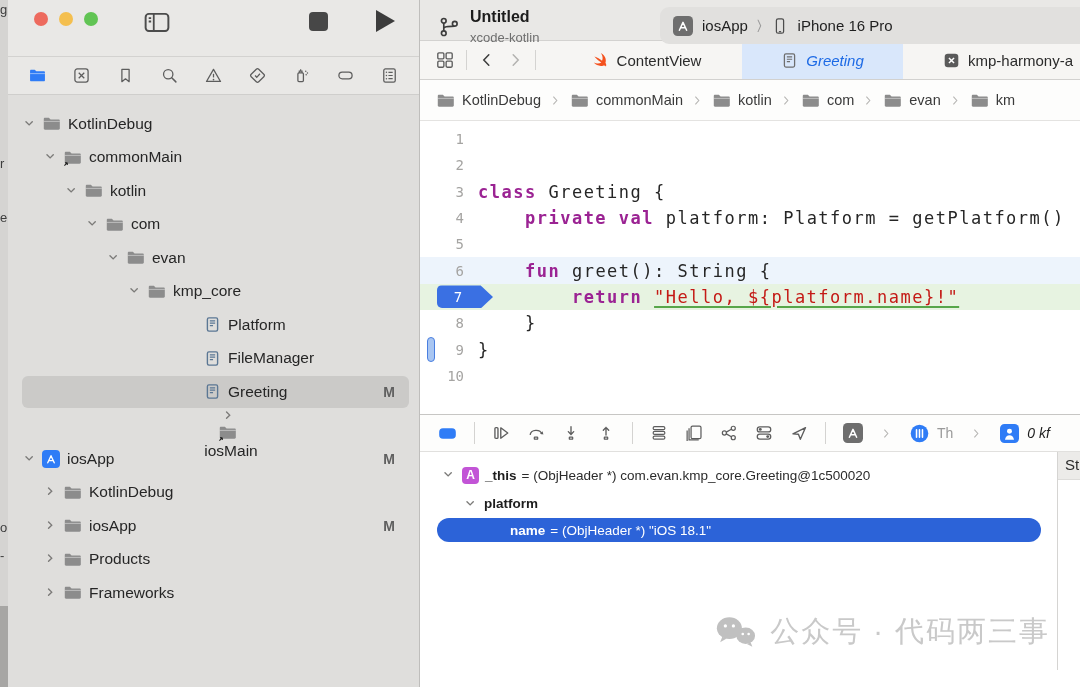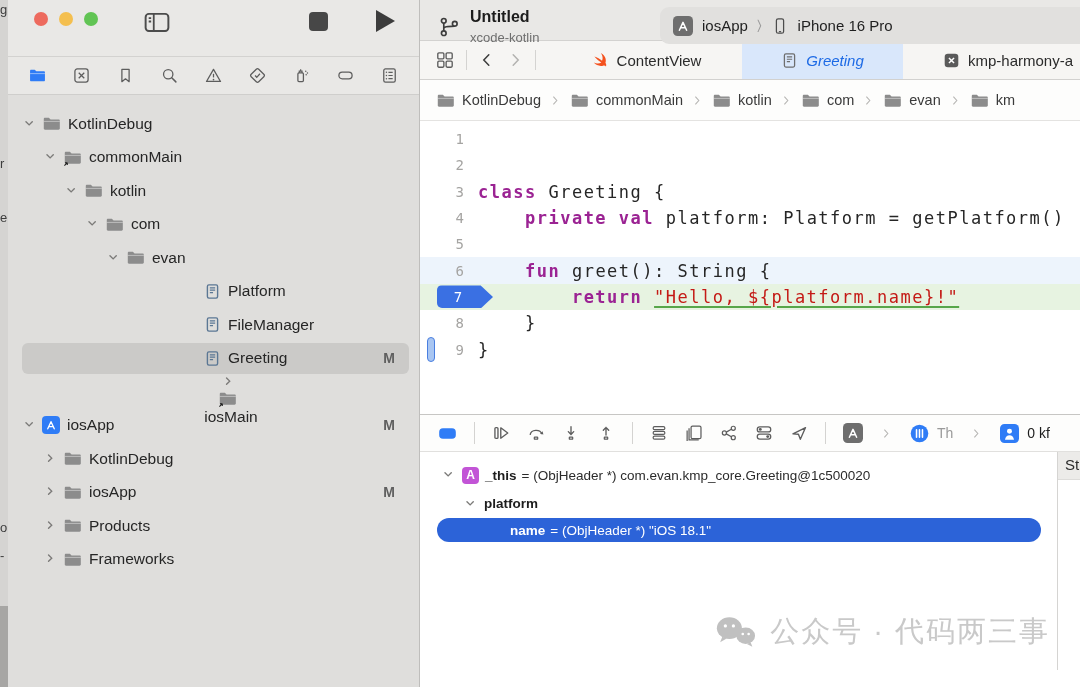--- a/index.html
+++ b/index.html
@@ -302,20 +302,38 @@
           <span class="ticon">
             <span style="display: flex;">
               <svg width="19" height="19" viewBox="0 0 16 16">
                 <path fill="#8c8c8c" d="M1.5 4.1c0-.55.45-1 1-1h3.3l1.4 1.5h6.8c.55 0 1 .45 1 1v6.6c0 .55-.45 1-1 1H2.5c-.55 0-1-.45-1-1z"></path>
                 <rect x="1.5" y="5.8" width="13.5" height=".9" fill="#fff" opacity=".4"></rect>
               </svg>
             </span>
           </span>
           <span>evan</span>
         </div>
+        <div class="trow" style="padding-left: 119px;">
+          <span class="tchev">
+            <span style="display: flex;">
+              <svg width="14" height="14" viewBox="0 0 16 16">
+                <path d="M3.4 5.4L7 9l3.6-3.6" fill="none" stroke="#7b7a78" stroke-width="1.6" stroke-linecap="round"></path>
+              </svg>
+            </span>
+          </span>
+          <span class="ticon">
+            <span style="display: flex;">
+              <svg width="19" height="19" viewBox="0 0 16 16">
+                <path fill="#8c8c8c" d="M1.5 4.1c0-.55.45-1 1-1h3.3l1.4 1.5h6.8c.55 0 1 .45 1 1v6.6c0 .55-.45 1-1 1H2.5c-.55 0-1-.45-1-1z"></path>
+                <rect x="1.5" y="5.8" width="13.5" height=".9" fill="#fff" opacity=".4"></rect>
+              </svg>
+            </span>
+          </span>
+          <span>kmp_core</span>
+        </div>
         <div class="trow" style="padding-left: 160px;">
           <span class="tspacer"></span>
           <span class="ticon">
             <span style="display: flex;">
               <svg width="17" height="17" viewBox="0 0 16 16">
                 <rect x="3.2" y="1.8" width="9.6" height="12.4" rx="1.4" fill="none" stroke="#5b7794" stroke-width="1.3"></rect>
                 <path d="M5.5 4.6h5M5.5 6.8h5M5.5 9h3" stroke="#5b7794" stroke-width="1.2"></path>
               </svg>
             </span>
           </span>
@@ -671,20 +689,24 @@
         </div>
         <div class="crow">
           <div class="gut">8</div>
           <div class="codeline"><span class="p">    }</span></div>
         </div>
         <div class="crow">
           <div class="gut">9</div>
           <div class="codeline"><span class="p">}</span></div>
           <div class="change-pill"></div>
         </div>
+        <div class="crow">
+          <div class="gut">10</div>
+          <div class="codeline"></div>
+        </div>
       </div>
 
     <div id="debugbar">
         <span>
           <span style="display: flex;">
             <svg width="19" height="19" viewBox="0 0 16 16">
               <rect x="1" y="3.6" width="14" height="8.8" rx="3.2" fill="#2f7cf6"></rect>
             </svg>
           </span>
         </span>
@@ -806,21 +828,21 @@
         </span>
         <span>
           <span style="display: flex;">
             <svg width="19" height="19" viewBox="0 0 16 16">
               <rect width="16" height="16" rx="3.8" fill="#2f7cf6"></rect>
               <circle cx="8" cy="6.1" r="2.1" fill="#fff"></circle>
               <path d="M4.2 13.2c.4-2.5 2-3.7 3.8-3.7s3.4 1.2 3.8 3.7z" fill="#fff"></path>
             </svg>
           </span>
         </span>
-        <span class="dbg-txt" style="margin-left: -9px;">0 kf</span>
+        <span class="dbg-txt" style="margin-left: -9px; font-style: italic;">0 kf</span>
       </div>
 
     <div id="debugarea">
       <div id="vars">
           <div class="vrow" style="padding-left: 22px;">
             <span class="vchev">
               <span style="display: flex;">
                 <svg width="14" height="14" viewBox="0 0 16 16">
                   <path d="M3.4 5.4L7 9l3.6-3.6" fill="none" stroke="#7b7a78" stroke-width="1.6" stroke-linecap="round"></path>
                 </svg>

